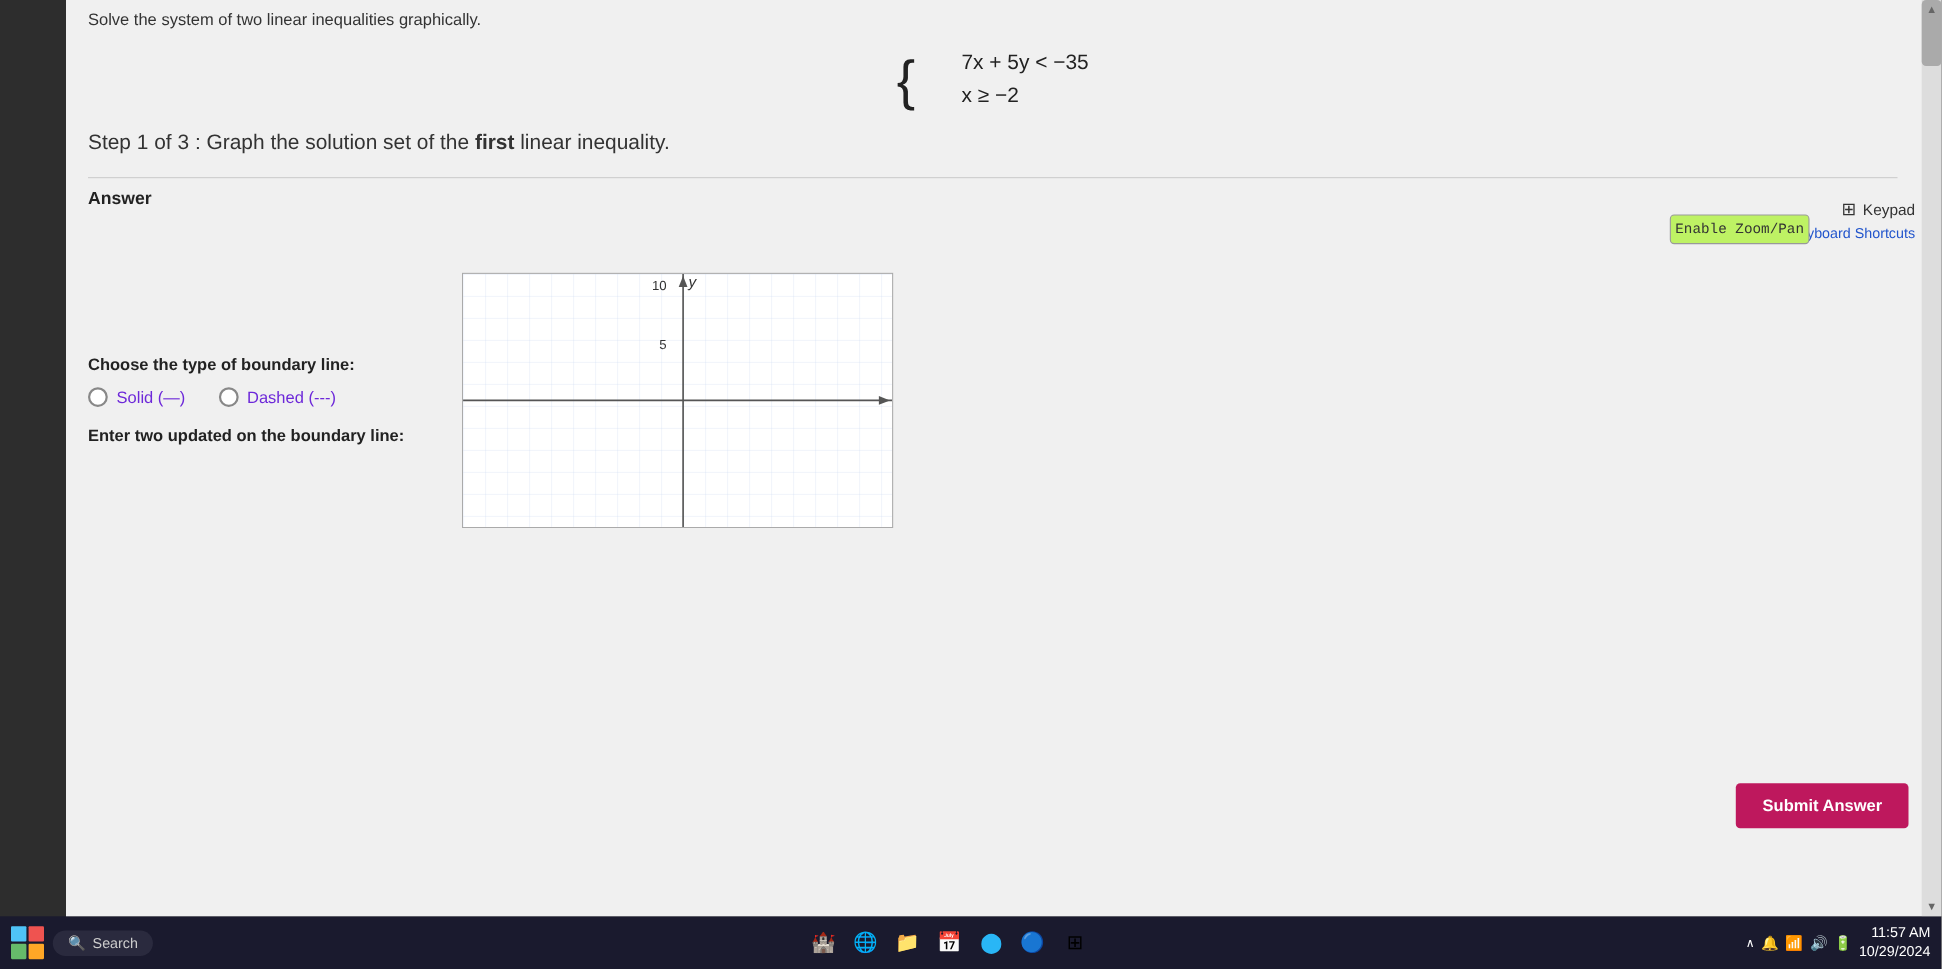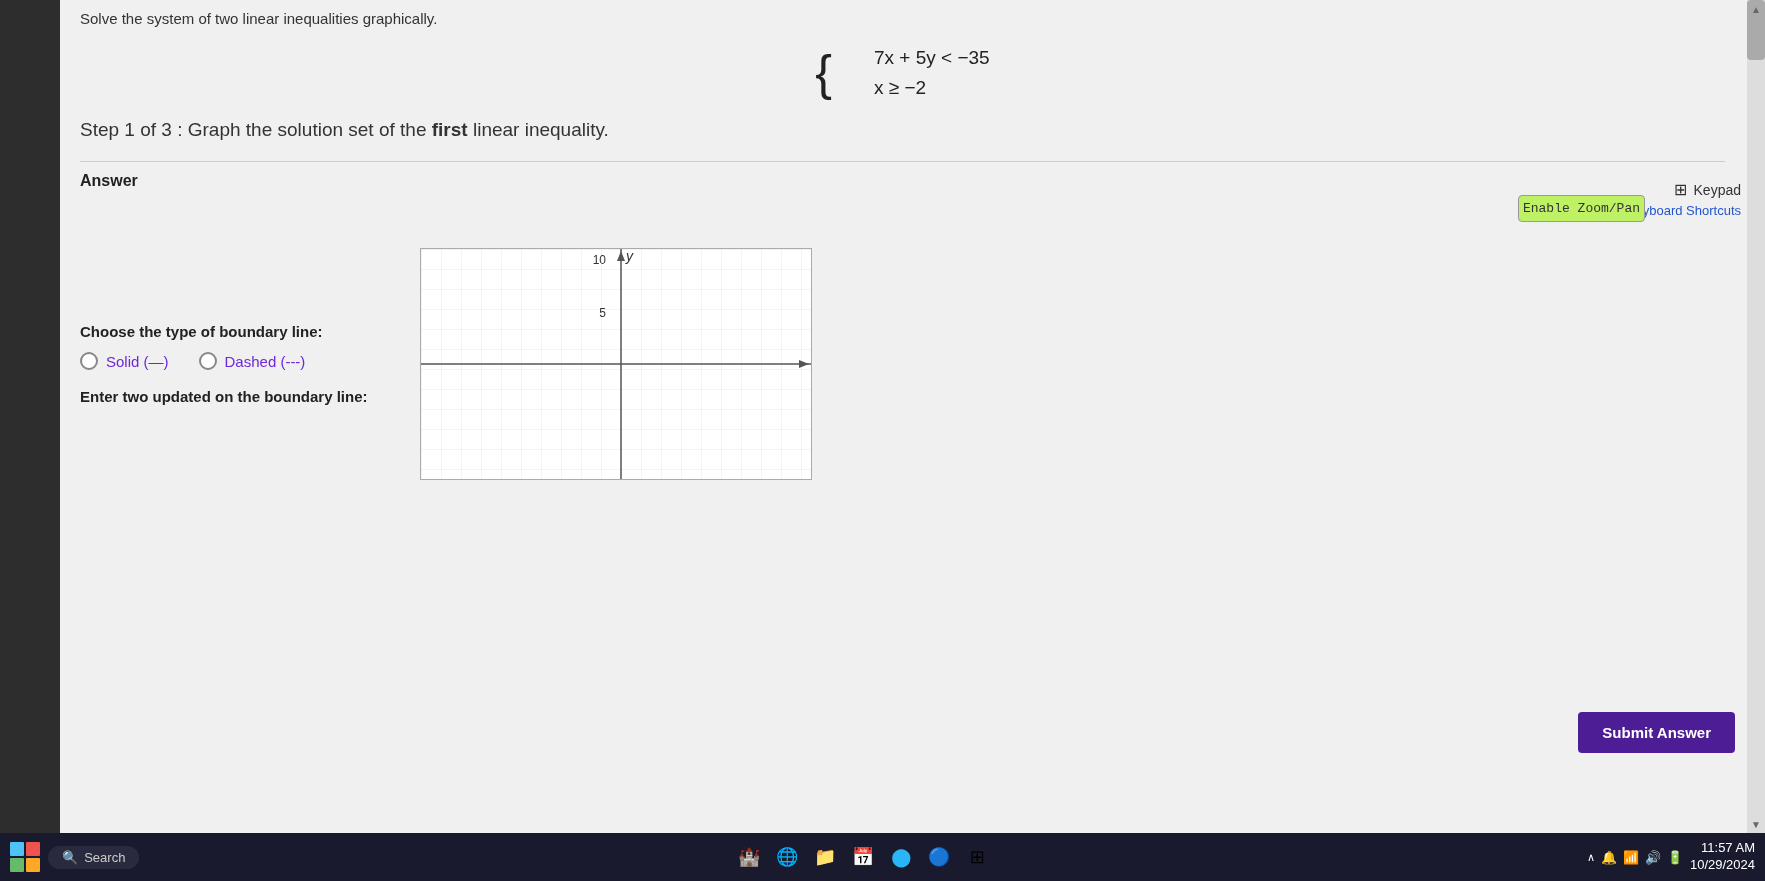--- a/index.html
+++ b/index.html
@@ -276,21 +276,21 @@
     }
 
     .graph-svg {
       display: block;
     }
 
     .submit-btn {
       position: absolute;
       bottom: 80px;
       right: 30px;
-      background: #4c1d95;
+      background: #be185d;
       color: white;
       border: none;
       border-radius: 4px;
       padding: 12px 24px;
       font-size: 15px;
       font-weight: bold;
       cursor: pointer;
     }
 
     .taskbar {

